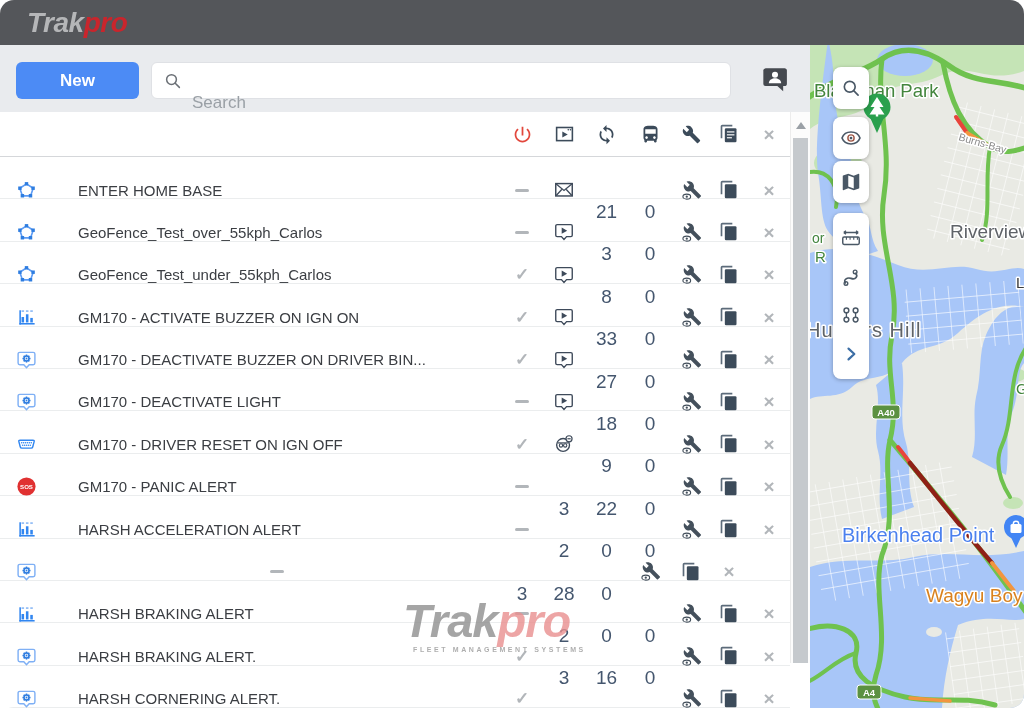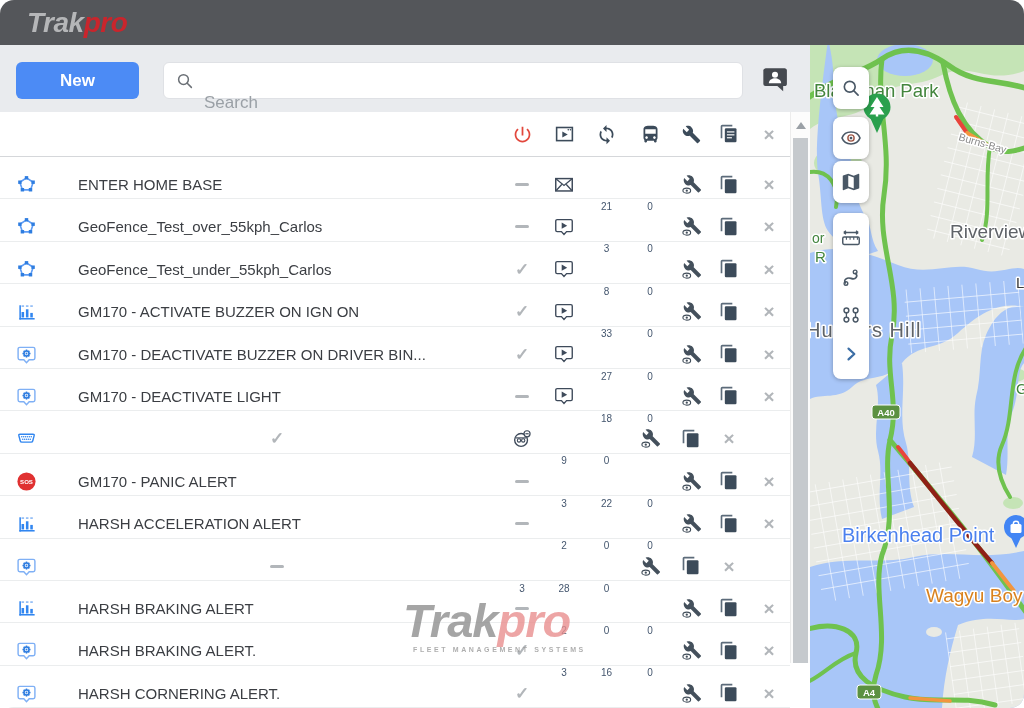--- a/index.html
+++ b/index.html
@@ -7,38 +7,38 @@
   #app { position:relative; width:1024px; height:708px; overflow:hidden;border-radius:14px; }
 
   
   #topbar { position:absolute; left:0; top:0; width:1024px; height:45px; background:#54565a; z-index:30; display:flex; align-items:center; }
   .logo { margin-left:27px; font-style:italic; font-weight:bold; font-size:28px; letter-spacing:-0.5px; }
   .logo .t1 { color:#b5b6b8; }
   .logo .t2 { color:#c9252c; }
 
   
   #panel { position:absolute; left:0; top:45px; width:810px; height:663px; background:#fff; z-index:10; }
-  #toolbar { position:absolute; left:0; top:0; width:810px; height:72px; background:#e9ebee; border-bottom:1px solid #dcdee1; display:flex; align-items:center;gap:12px; }
+  #toolbar { position:absolute; left:0; top:0; width:810px; height:72px; background:#e9ebee; border-bottom:1px solid #dcdee1; display:flex; align-items:center; }
   .new-btn { margin-left:16px; width:123px; height:37px; background:#4c8bf5; color:#fff; font-size:17px; font-weight:bold; border:none; border-radius:6px; cursor:pointer; font-family:"Liberation Sans",sans-serif; }
   .search-wrap { margin-left:12px; width:580px; height:37px; background:#fff; border:1px solid #dfe1e5; border-radius:6px; display:flex; align-items:center; padding-left:12px; }
   .search-wrap svg { flex:0 0 auto; }
   .search-wrap input { border:none; outline:none; flex:1; margin-left:10px; font-size:17px; color:#3c4043; background:transparent; font-family:"Liberation Sans",sans-serif;margin-top:44px; }
   .search-wrap input::placeholder { color:#9aa0a6; }
   .contact-btn { margin-left:auto; margin-right:18px; width:34px; height:34px; background:transparent; border:none; cursor:pointer; }
 
   
   #table { position:absolute; left:0; top:67px; width:790px; height:596px; background:#fff; }
   .grid-row { display:grid; grid-template-columns:53px 1fr 42px 42px 43px 44px 38px 38px 42px; align-items:center; }
   #col-header { height:45px; border-bottom:1px solid #d5d7da; }
   .hicon { display:flex; justify-content:center; align-items:center; }
   .row { height:42.4px; border-bottom:1px solid #ebedee; background:#fff; }
   .c-icon { display:flex; justify-content:center; align-items:center; }
   .c-name { font-size:15px; color:#3b3e43; white-space:nowrap; overflow:hidden; text-overflow:ellipsis; padding-right:6px;margin-left:25px; }
   .c-mid { display:flex; justify-content:center; align-items:center; }
-  .num { font-size:10px; color:#44566e;margin-top:44px; }
+  .num { font-size:19px; color:#44566e;margin-top:44px; }
   .dash { width:14px; height:3px; border-radius:2px; background:#b2b6ba; }
   .check { color:#b2b6ba; font-size:17px; font-weight:bold; }
   .xmark { color:#b2b6ba; font-size:19px; font-weight:bold; line-height:1; cursor:pointer; }
   .cicon { display:inline-flex; cursor:pointer; }
 
   
   #watermark { position:absolute; left:403px; top:552px; z-index:6; opacity:0.8; pointer-events:none; }
   #watermark .wm-brand { font-style:italic; font-weight:bold; font-size:47px; letter-spacing:-1px; line-height:1; }
   #watermark .wm-t1 { color:#8f8f8f; }
   #watermark .wm-t2 { color:#e98f8f; }
@@ -476,20 +476,21 @@
                   <circle cx="14" cy="9.2" r=".8"></circle>
                   <circle cx="16" cy="9.2" r=".8"></circle>
                   <circle cx="7" cy="11.8" r=".8"></circle>
                   <circle cx="9" cy="11.8" r=".8"></circle>
                   <circle cx="11" cy="11.8" r=".8"></circle>
                   <circle cx="13" cy="11.8" r=".8"></circle>
                   <circle cx="15" cy="11.8" r=".8"></circle>
                 </g>
               </svg>
             </div>
+    <div class="c-name">GM170 - DRIVER RESET ON IGN OFF</div>
     <div class="c-mid cell-status">
               <span class="check">✓</span>
             </div>
     <div class="c-mid cell-media">
               <span class="cicon">
                 <svg width="22" height="22" viewBox="0 0 24 24">
                   <circle cx="11" cy="13" r="7" fill="none" stroke="#3e4a5a" stroke-width="1.5"></circle>
                   <path d="M5 10.8 h12" stroke="#3e4a5a" stroke-width="1.3"></path>
                   <circle cx="8.7" cy="13.6" r="1.8" fill="none" stroke="#3e4a5a" stroke-width="1.2"></circle>
                   <circle cx="13.3" cy="13.6" r="1.8" fill="none" stroke="#3e4a5a" stroke-width="1.2"></circle>

